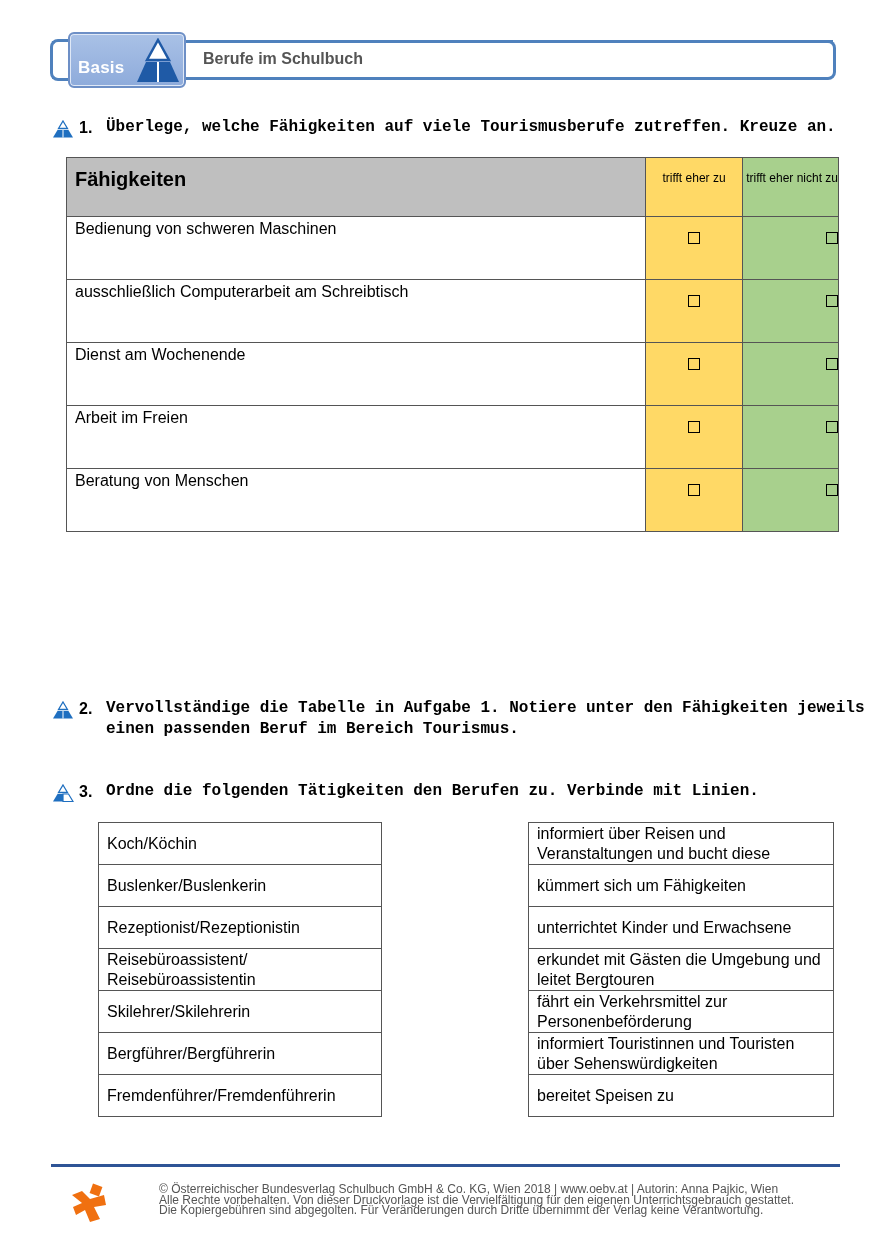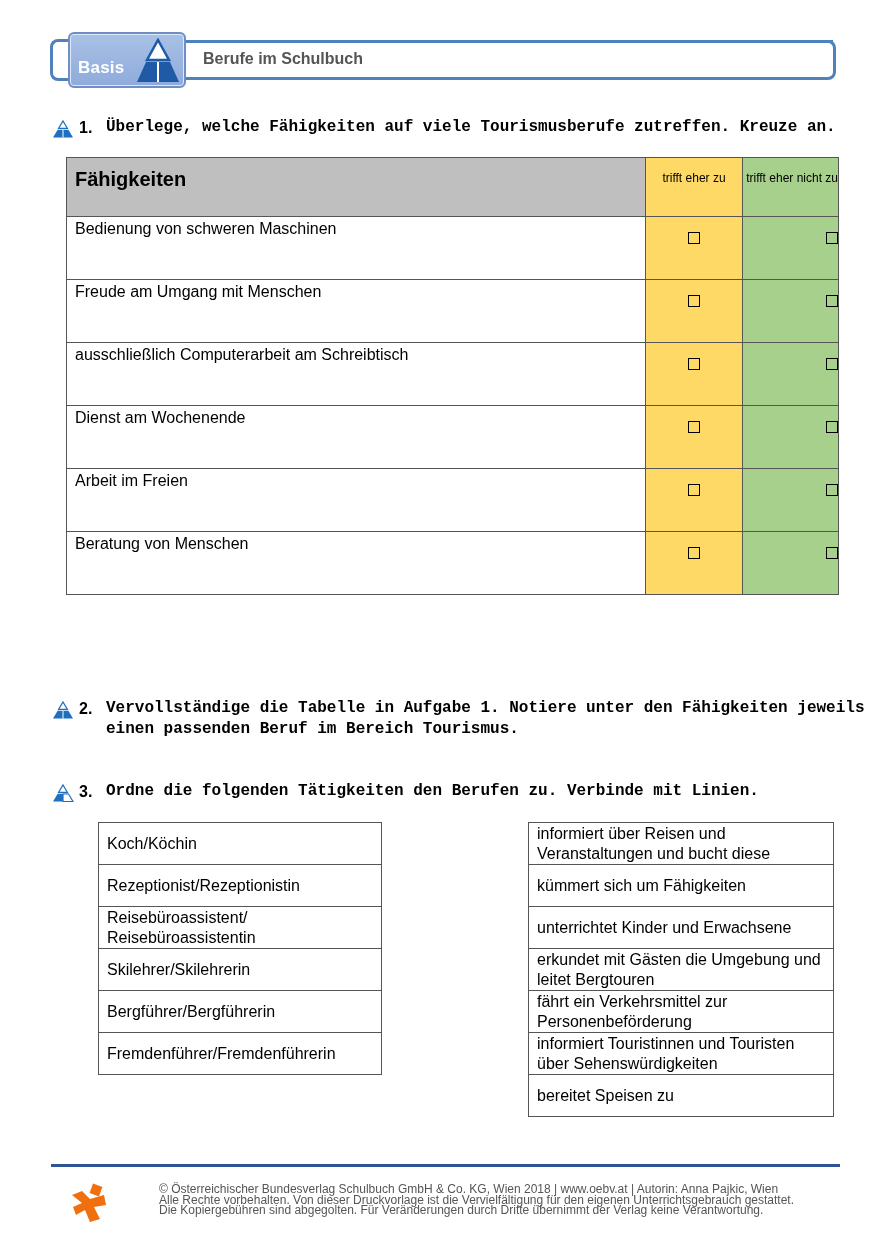--- a/index.html
+++ b/index.html
@@ -81,25 +81,20 @@
     <td class="c1">Fähigkeiten</td>
     <td class="c2">trifft eher zu</td>
     <td class="c3">trifft eher nicht zu</td>
   </tr>
   <tr class="row">
     <td class="c1">Bedienung von schweren Maschinen</td>
     <td class="c2"><span class="cb"></span></td>
     <td class="c3"><span class="cb"></span></td>
   </tr>
   <tr class="row">
-    <td class="c1">Freude am Umgang mit Menschen</td>
-    <td class="c2"><span class="cb"></span></td>
-    <td class="c3"><span class="cb"></span></td>
-  </tr>
-  <tr class="row">
     <td class="c1">ausschließlich Computerarbeit am Schreibtisch</td>
     <td class="c2"><span class="cb"></span></td>
     <td class="c3"><span class="cb"></span></td>
   </tr>
   <tr class="row">
     <td class="c1">Dienst am Wochenende</td>
     <td class="c2"><span class="cb"></span></td>
     <td class="c3"><span class="cb"></span></td>
   </tr>
   <tr class="row">
@@ -132,20 +127,23 @@
     <polygon points="11,10 16.5,10 21,17.5 11,17.5" fill="#fff" stroke="#1f6fc0" stroke-width="1.2"></polygon>
   </svg>
   <span class="num">3.</span>
   <span class="txt">Ordne die folgenden Tätigkeiten den Berufen zu. Verbinde mit Linien.</span>
 </div>
 
 <table class="match-col left-col">
   <tbody>
       <tr>
         <td>Koch/Köchin</td>
+      </tr>
+  <tr>
+        <td>Buslenker/Buslenkerin</td>
       </tr>
   <tr>
         <td>Rezeptionist/Rezeptionistin</td>
       </tr>
   <tr>
         <td style="line-height:20px;">Reisebüroassistent/ Reisebüroassistentin</td>
       </tr>
   <tr>
         <td>Skilehrer/Skilehrerin</td>
       </tr>

